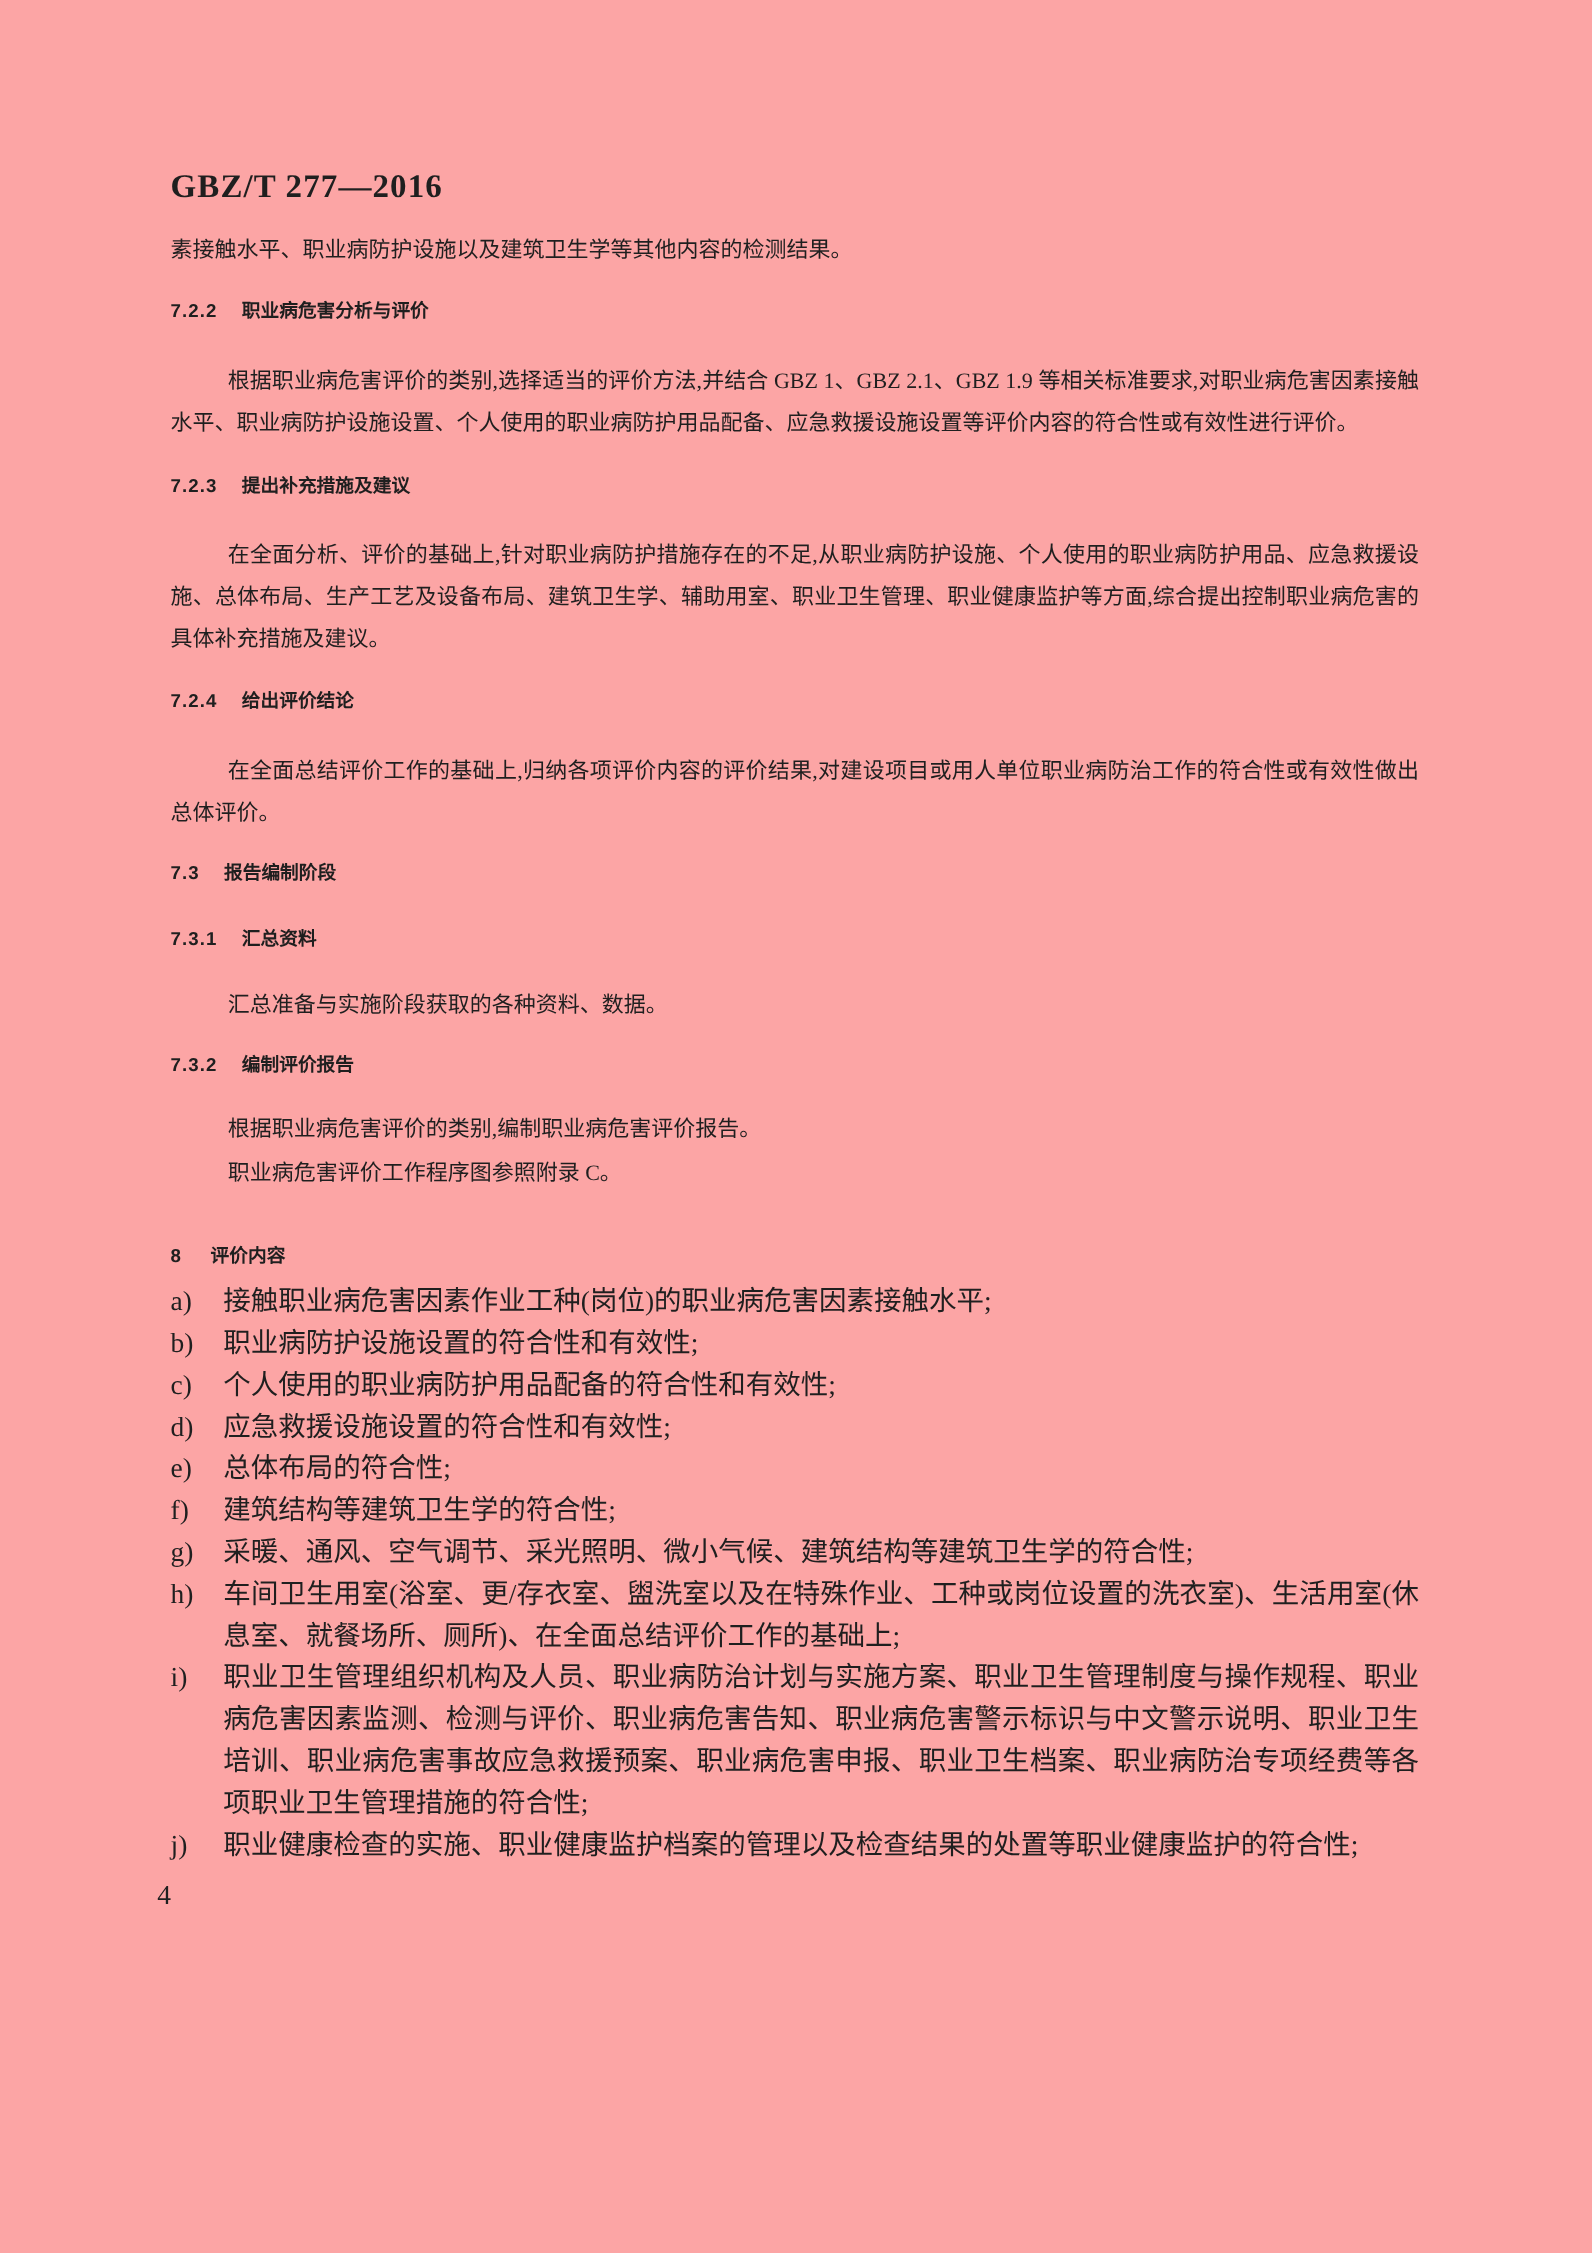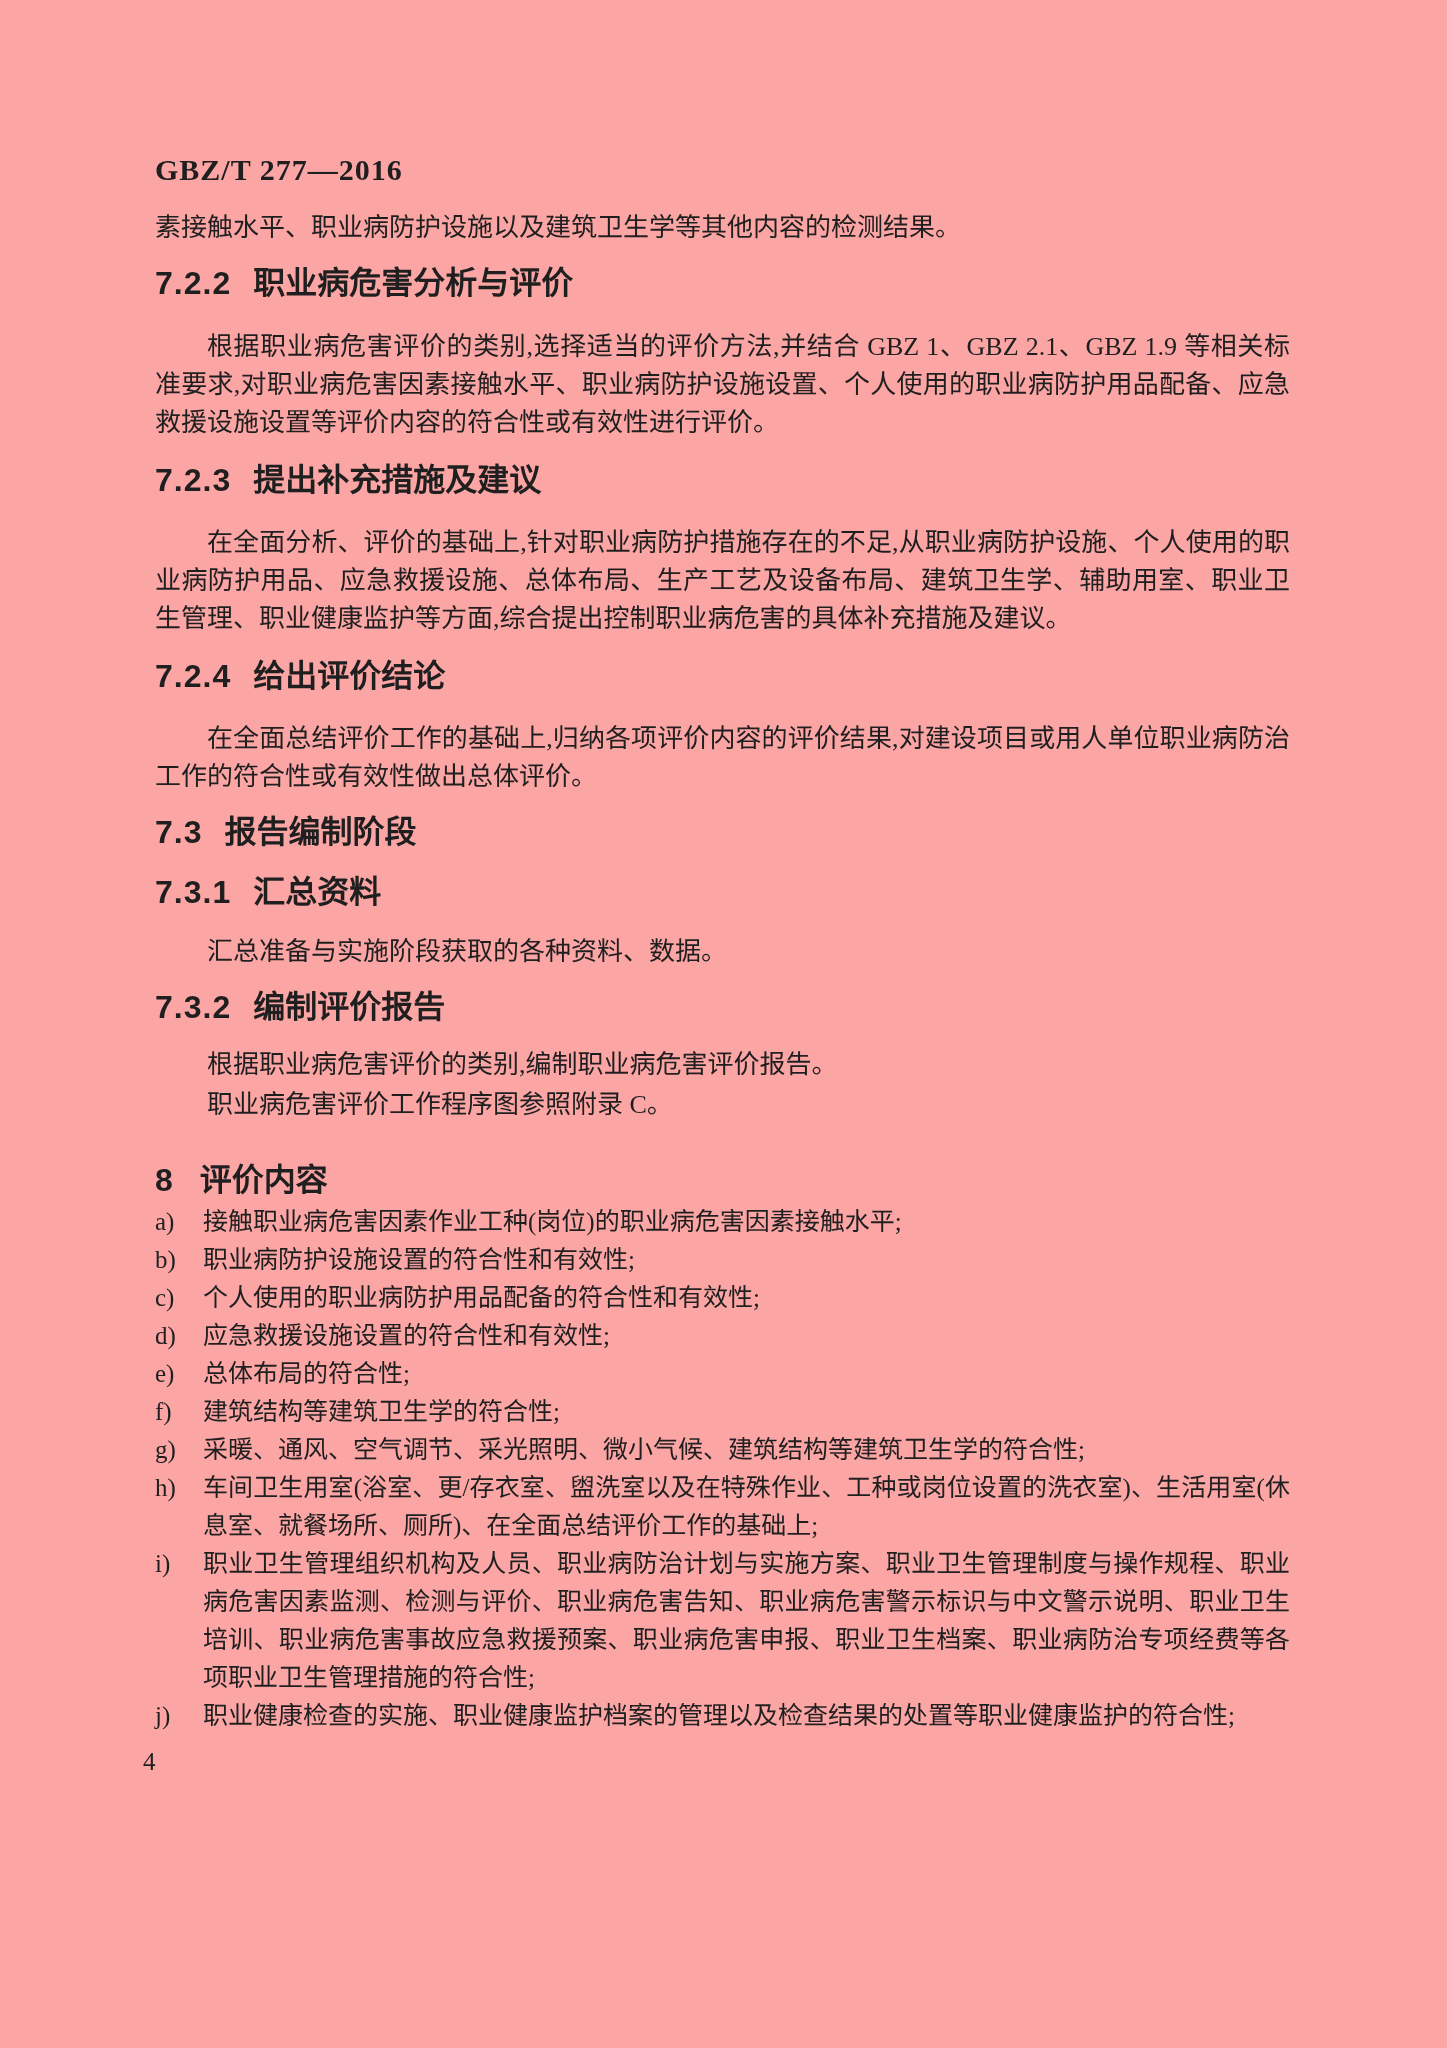--- a/index.html
+++ b/index.html
@@ -20,31 +20,31 @@
   }
   .doc-header {
     margin-top: 153px;
     font-family: "Liberation Serif", "DejaVu Serif", serif;
     font-weight: bold;
     font-size: 30px;
     line-height: 34px;
     letter-spacing: 1px;
   }
   .para, .cont-para, .intro-para {
-    font-size: 26px;
+    font-size: 20px;
     line-height: 38px;
     text-align: justify;
   }
   .para { text-indent: 52px; }
   .cont-para { text-indent: 0; }
   .intro-para { text-indent: 52px; }
   .h3, .h2, .h1 {
     font-family: "Liberation Sans", "DejaVu Sans", sans-serif;
     font-weight: bold;
-    font-size: 32px;
+    font-size: 17px;
     line-height: 38px;
   }
   .hnum { display: inline-block; margin-right: 22px; letter-spacing: 1px; }
   .h1 .hnum { margin-right: 26px; }
   .list { }
   .li {
     display: flex;
     font-size: 25px;
     line-height: 38px;
   }

